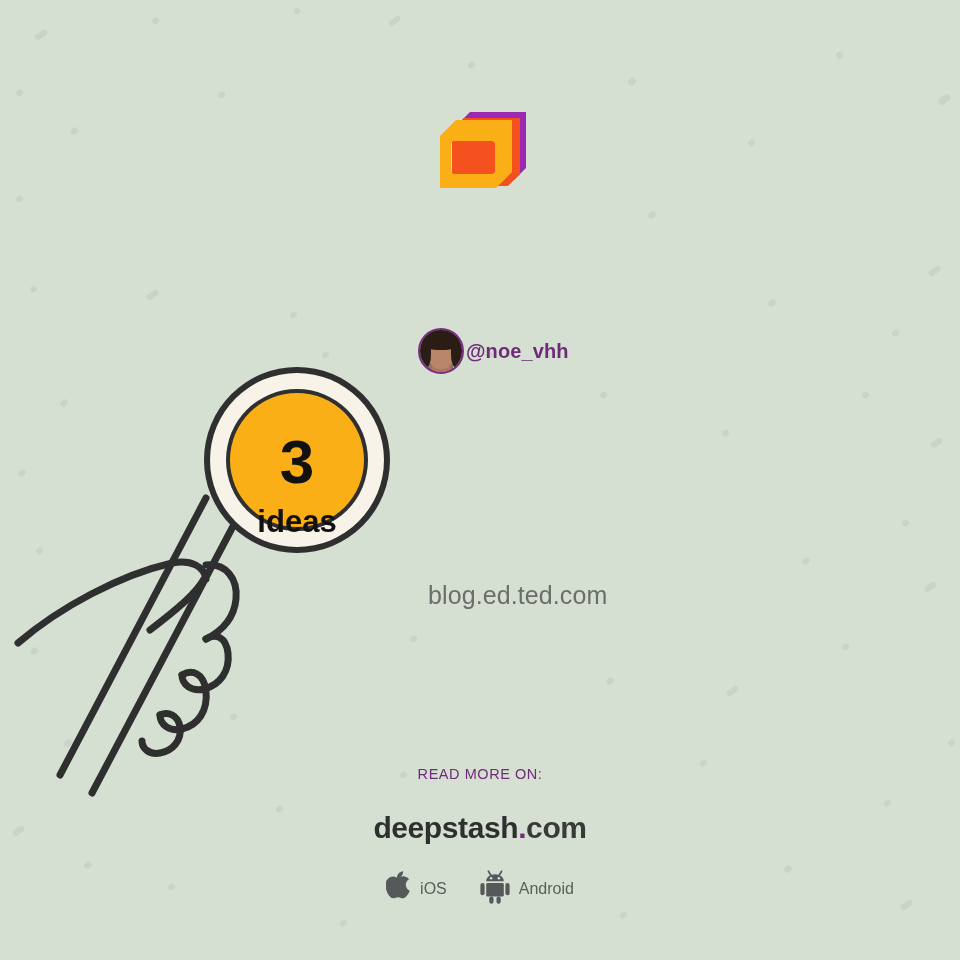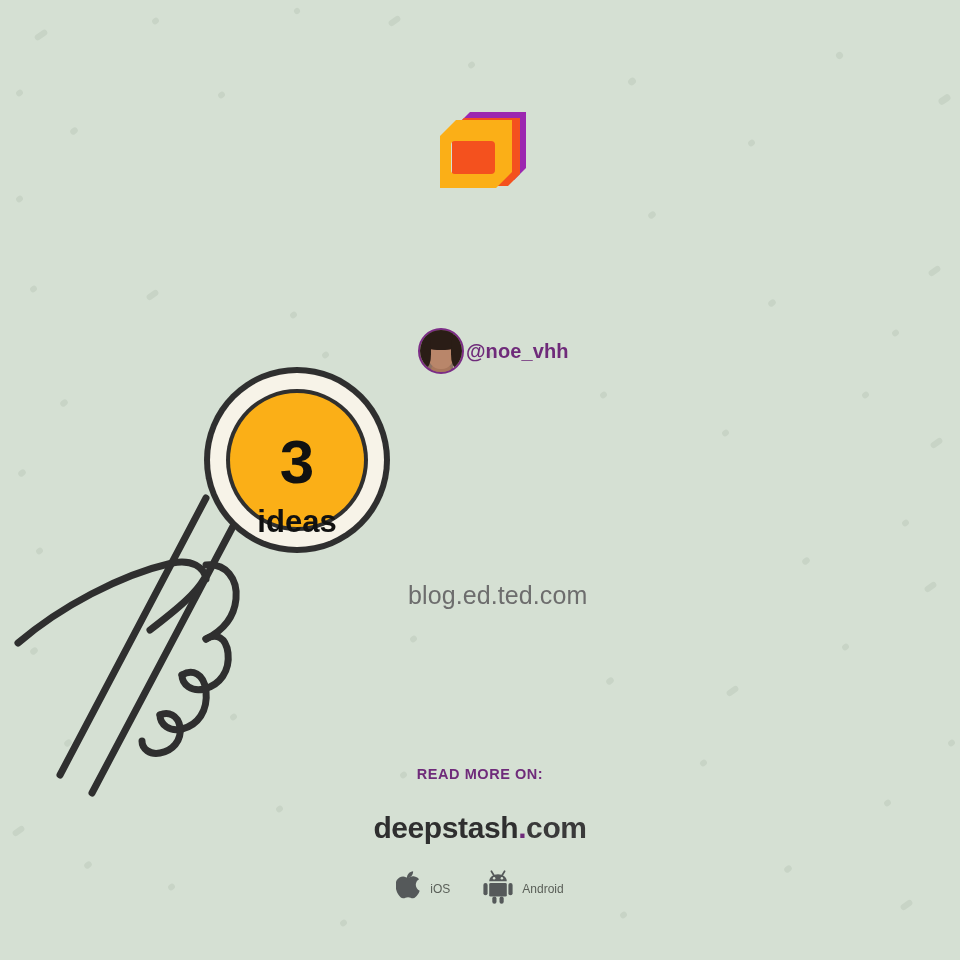--- a/index.html
+++ b/index.html
@@ -140,38 +140,38 @@
     top: 404px;
     width: 498px;
     font-size: 39px;
     line-height: 53px;
     font-weight: bold;
     color: #333333;
     letter-spacing: -0.2px;
   }
   #source {
     position: absolute;
-    left: 408px;
+    left: 428px;
     top: 581px;
     font-size: 25px;
     color: #6d6d6d;
     letter-spacing: .1px;
   }
 
   
   #footer {
     position: absolute;
     left: 0;
     right: 0;
     top: 766px;
     text-align: center;
   }
   #read-more {
     font-size: 14.5px;
-    font-weight: bold;
+    font-weight: normal;
     color: #6f2b7a;
     letter-spacing: .55px;
   }
   #brand {
     margin-top: 29px;
     font-size: 30px;
     color: #2f2f2f;
     letter-spacing: -.4px;
   }
   #brand .bold { font-weight: bold; }
@@ -184,21 +184,21 @@
     justify-content: center;
     align-items: center;
     gap: 32px;
   }
   .store {
     display: flex;
     align-items: center;
     gap: 8px;
   }
   .store-label {
-    font-size: 12px;
+    font-size: 16px;
     color: #5a5f58;
   }
 </style>
 </head>
 <body>
 
 <div id="card">
 
   <div class="confetti" id="confetti">
       <div class="dash" style="left: 34px; top: 32px; width: 14px; height: 6px; transform: rotate(-35deg);"></div>

